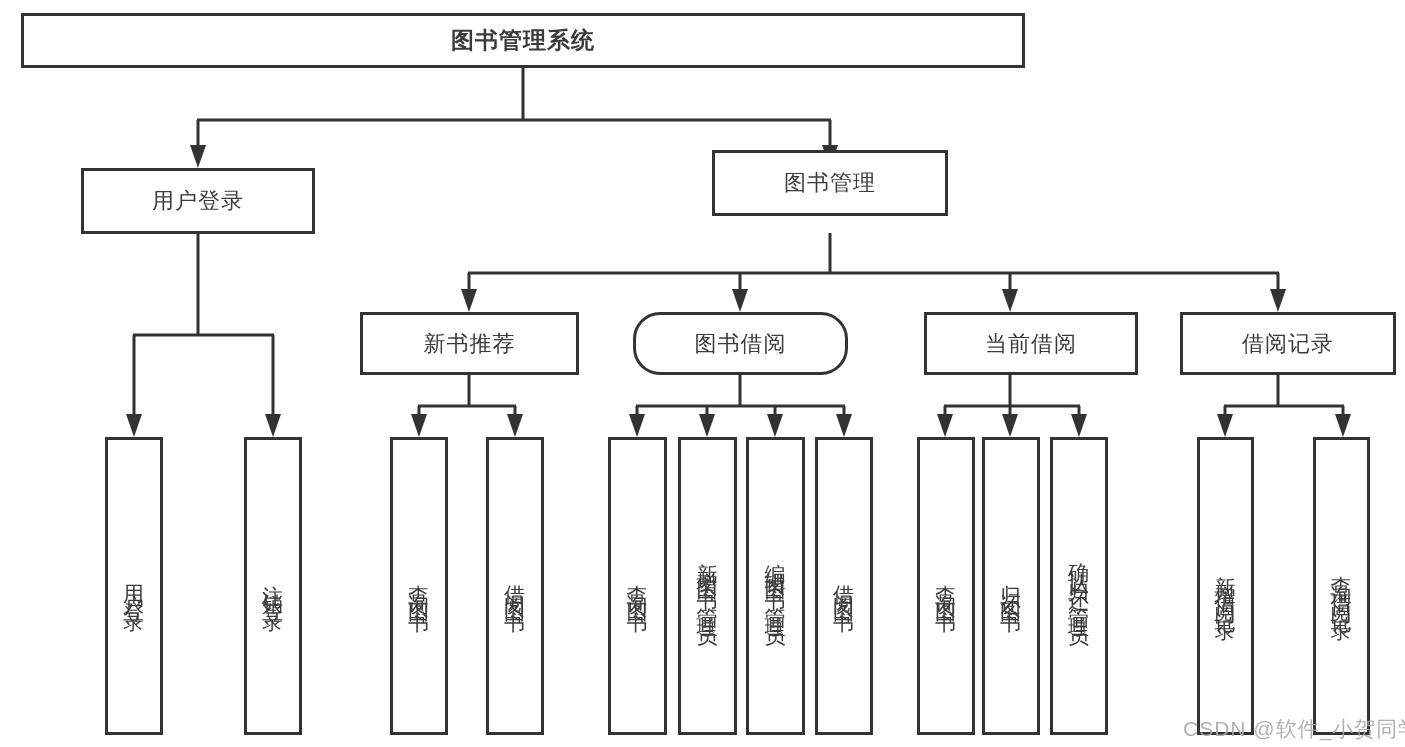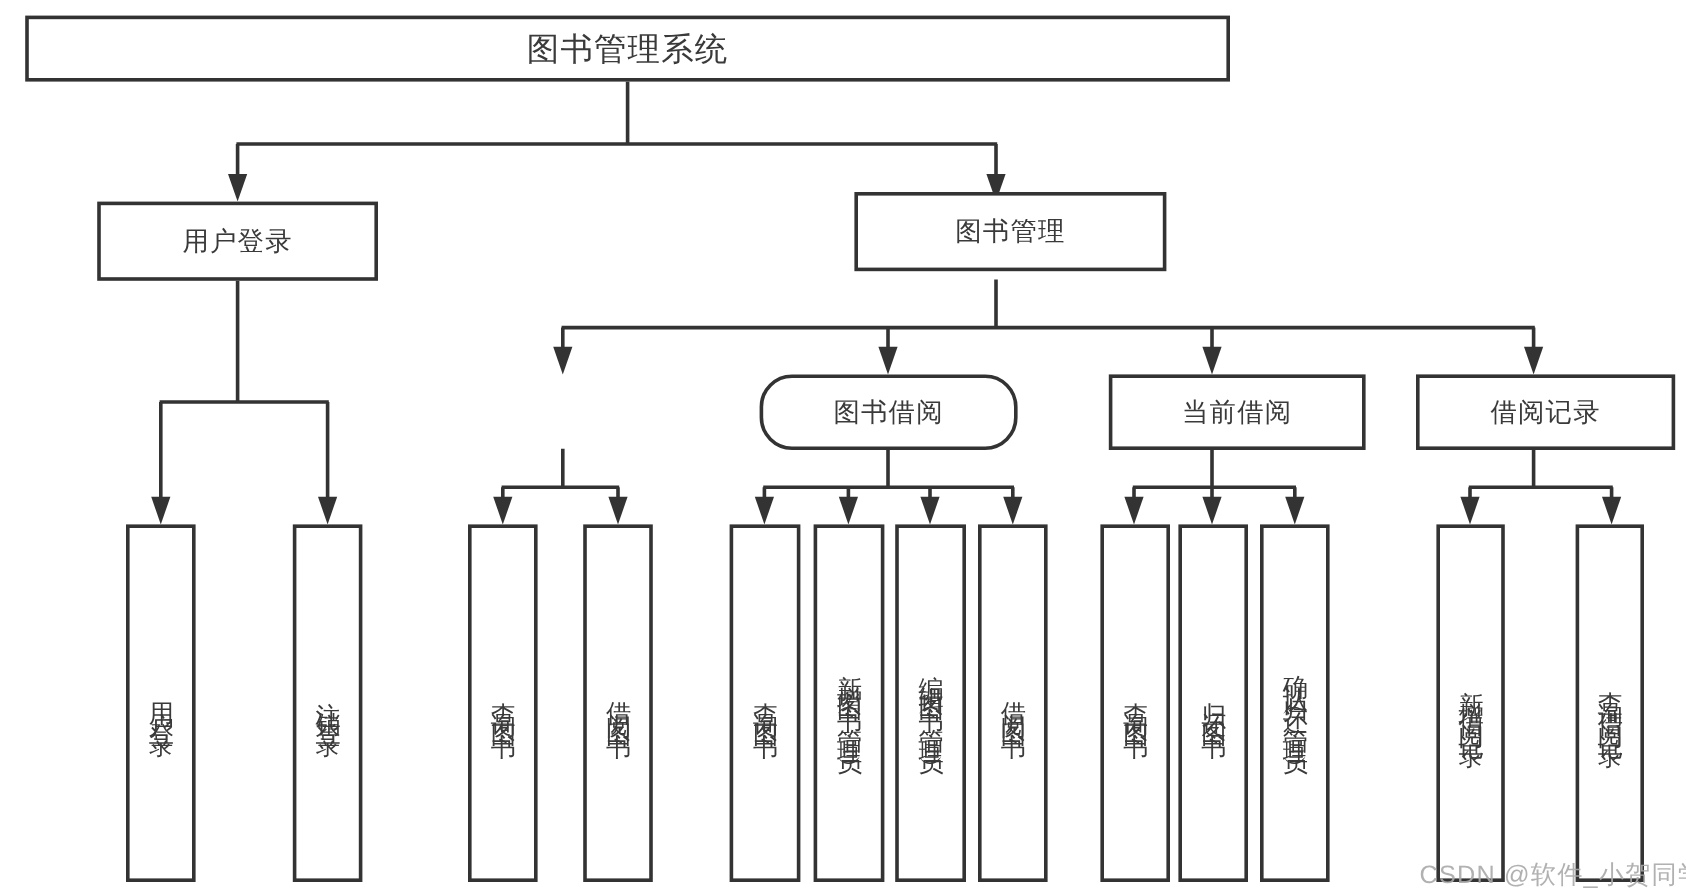--- a/index.html
+++ b/index.html
@@ -7,23 +7,23 @@
     position:relative;width:1405px;height:747px;background:#ffffff;overflow:hidden;
     font-family:"Liberation Sans","DejaVu Sans",sans-serif;color:#3a3a3a;
   }
   .connectors{position:absolute;left:0;top:0;z-index:1;}
   .node{
     position:absolute;box-sizing:border-box;background:#ffffff;
     border:3px solid #333333;display:flex;align-items:center;justify-content:center;
     z-index:2;
   }
   .h-node{font-size:22px;letter-spacing:1px;}
-  .root-node{left:21px;top:13px;width:1004px;height:55px;font-size:27px;}
+  .root-node{left:21px;top:13px;width:1004px;height:55px;font-size:23px;font-weight:bold;}
   .n-user-login{left:81px;top:168px;width:234px;height:66px;}
-  .n-book-mgmt{left:712px;top:160px;width:260px;height:66px;}
+  .n-book-mgmt{left:712px;top:150px;width:236px;height:66px;}
   .n-new-rec{left:360px;top:312px;width:219px;height:63px;}
   .n-book-borrow{left:633px;top:312px;width:215px;height:63px;border-radius:27px;}
   .n-cur-borrow{left:924px;top:312px;width:214px;height:63px;}
   .n-borrow-rec{left:1180px;top:312px;width:216px;height:63px;}
   .leaf{
     top:437px;height:298px;
     writing-mode:vertical-rl;text-orientation:mixed;
     font-size:21px;letter-spacing:9px;line-height:1;
   }
   .l1{left:105px;width:58px;}
@@ -106,20 +106,21 @@
       <polygon points="1217,414 1233,414 1225,437"></polygon>
       <polygon points="1335,414 1351,414 1343,437"></polygon>
     </g>
   </svg>
 
   <div class="node h-node root-node">图书管理系统</div>
 
   <div class="node h-node n-user-login">用户登录</div>
   <div class="node h-node n-book-mgmt">图书管理</div>
 
+  <div class="node h-node n-new-rec">新书推荐</div>
   <div class="node h-node n-book-borrow">图书借阅</div>
   <div class="node h-node n-cur-borrow">当前借阅</div>
   <div class="node h-node n-borrow-rec">借阅记录</div>
 
   <div class="node leaf l1">用户登录</div>
   <div class="node leaf l2">注销登录</div>
 
   <div class="node leaf l3">查询图书</div>
   <div class="node leaf l4">借阅图书</div>
 

